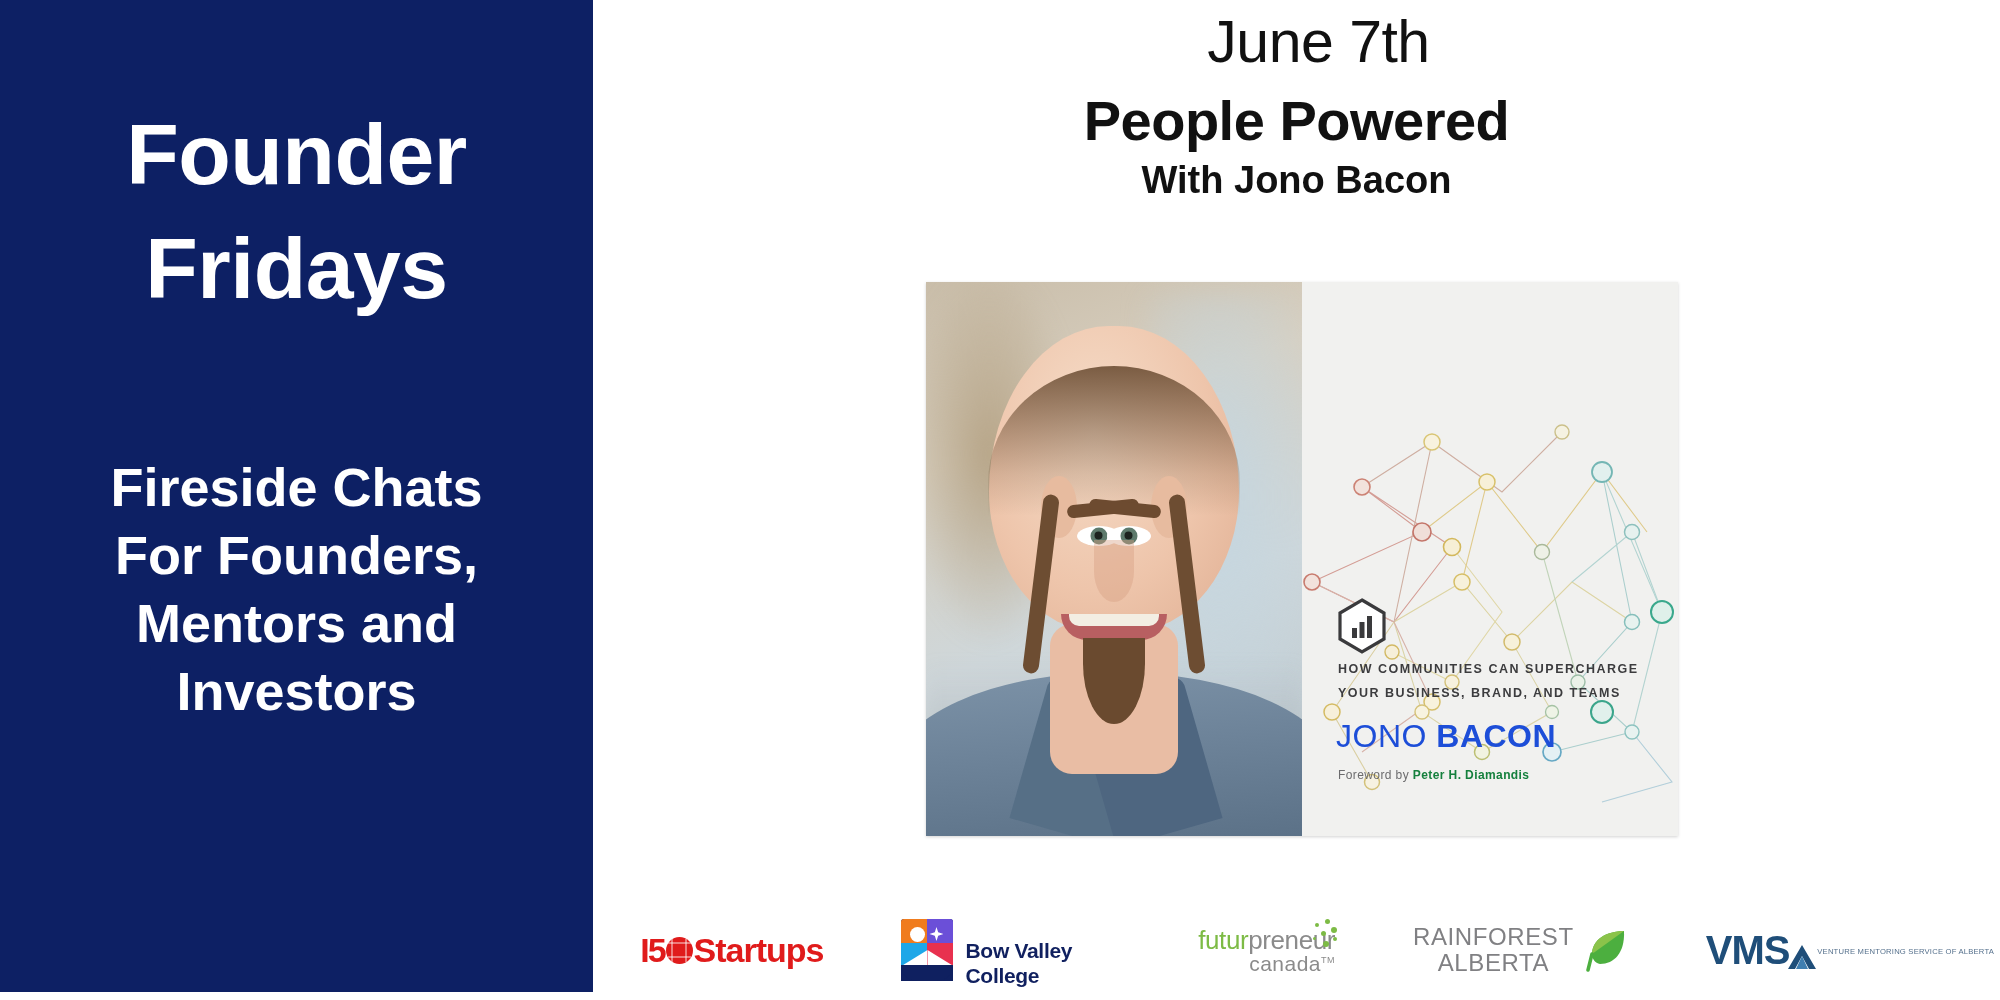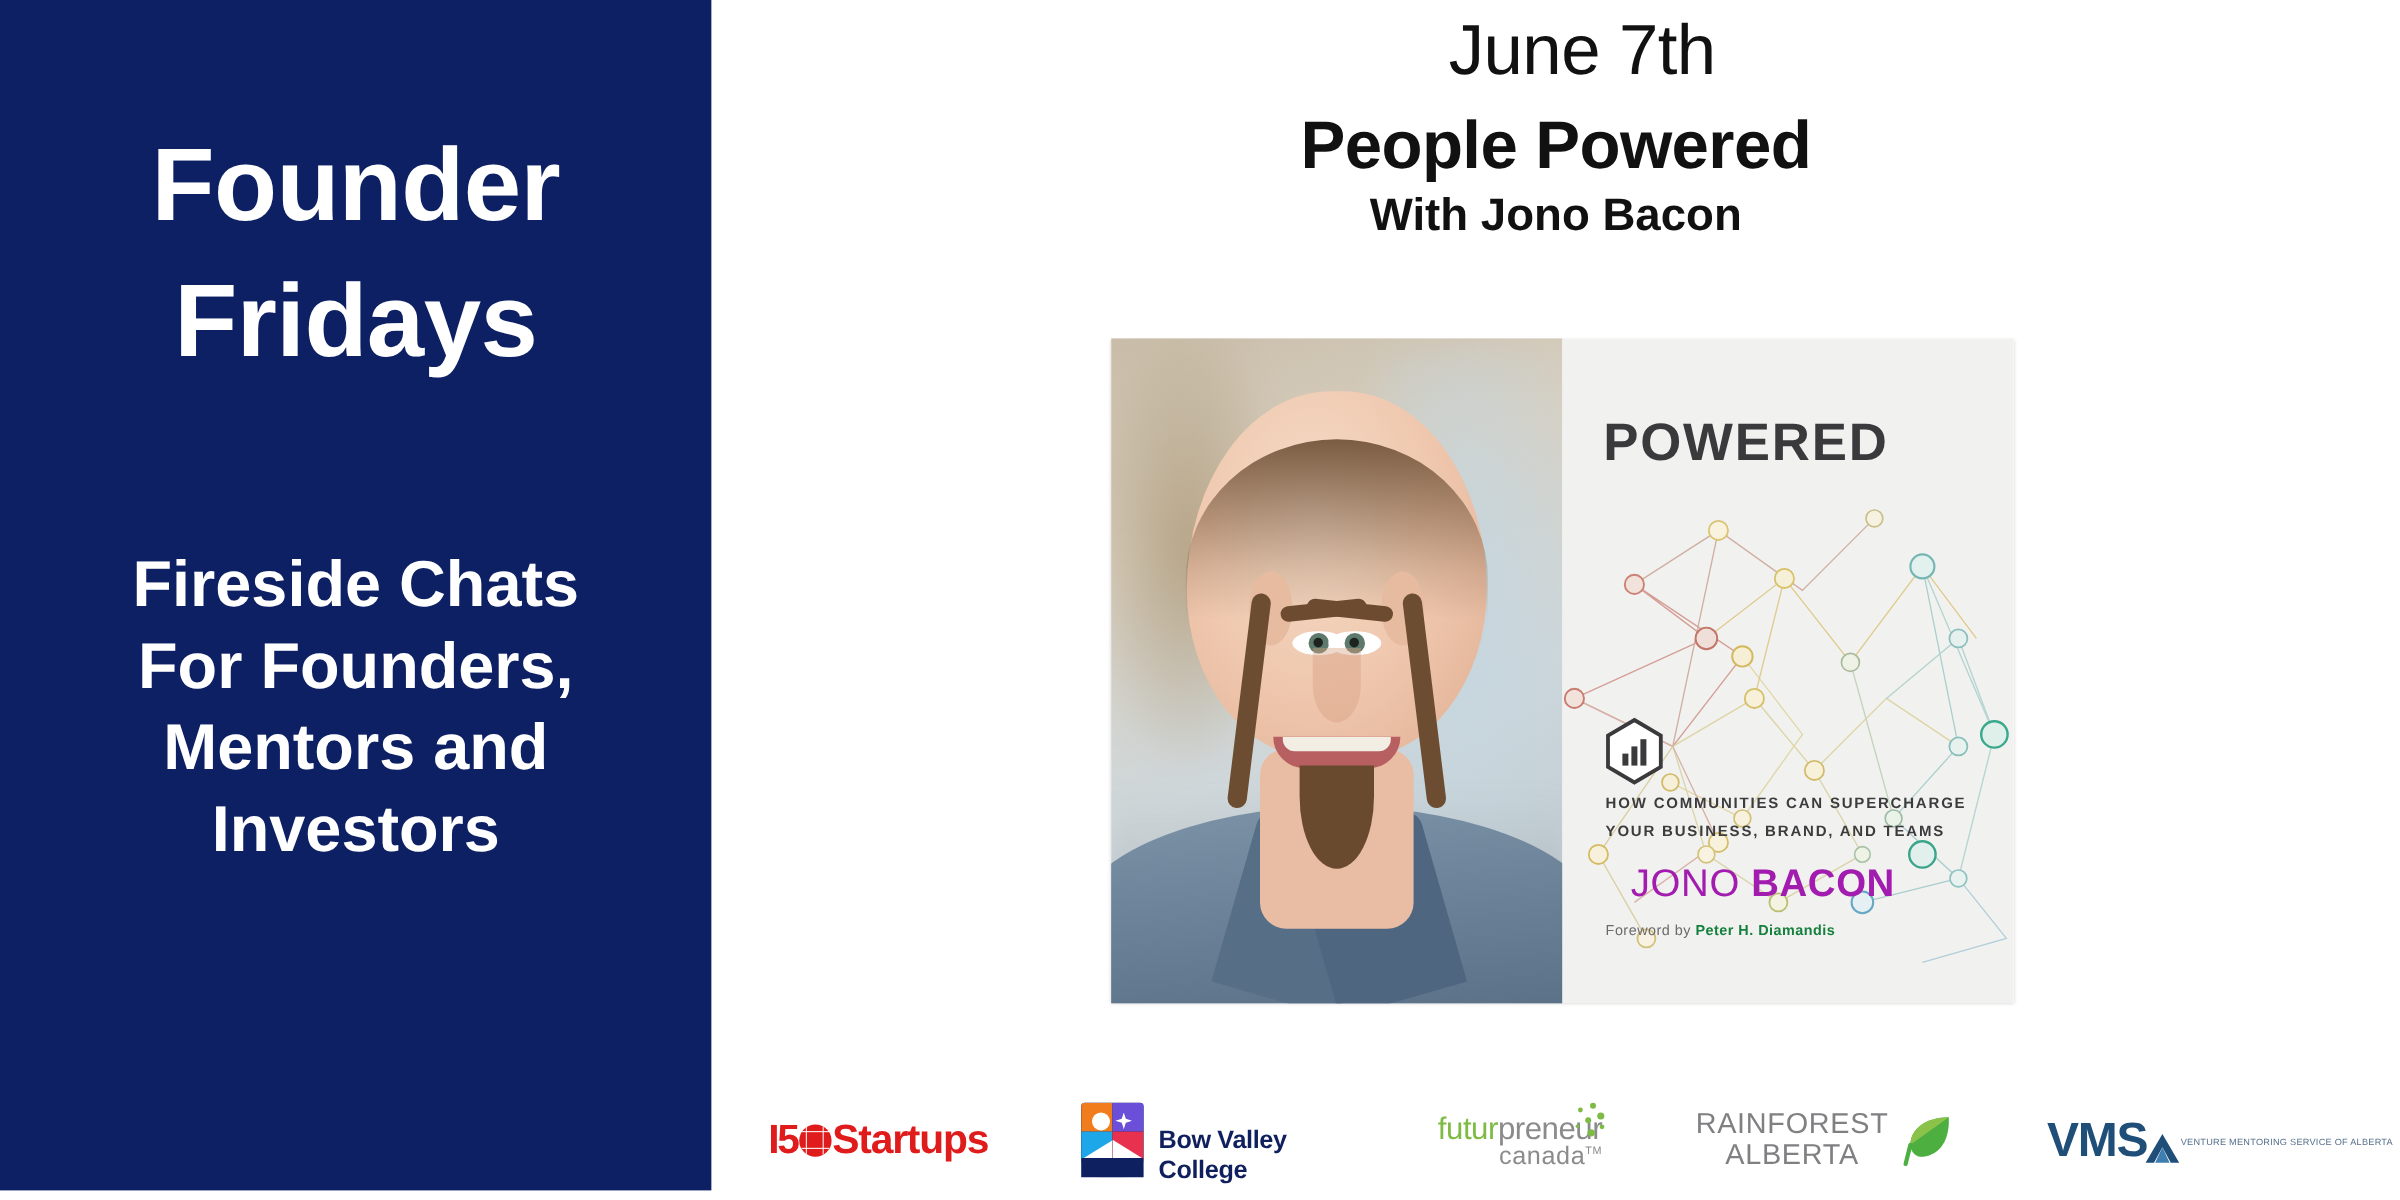--- a/index.html
+++ b/index.html
@@ -205,21 +205,21 @@
   }
   #book-title .line { display: block; }
   #book-subtitle {
     position: absolute; left: 36px; top: 376px;
     font-size: 12.5px; font-weight: 700; color: #3c3c3e;
     letter-spacing: 1.5px; line-height: 1.9;
   }
   #book-subtitle .line { display: block; }
   #book-author {
     position: absolute; left: 34px; top: 436px;
-    font-size: 32px; color: #a21caf; letter-spacing: 0.5px; margin-left: 23px;
+    font-size: 32px; color: #1d4ed8; letter-spacing: 0.5px;
   }
   #book-author .light { font-weight: 400; }
   #book-author .bold { font-weight: 700; }
   #book-foreword {
     position: absolute; left: 36px; top: 486px;
     font-size: 12px; color: #6b6b6d; letter-spacing: 0.4px;
   }
   #book-foreword .bold { font-weight: 700; color: #15803d; }
 
   
@@ -409,21 +409,20 @@
           </g>
           <g>
             <polygon points="60,318 82,331 82,357 60,370 38,357 38,331" fill="#ffffff" stroke="#3a3a3c" stroke-width="3.2"></polygon>
             <rect x="50" y="346" width="5" height="10" fill="#3a3a3c"></rect>
             <rect x="57.5" y="340" width="5" height="16" fill="#3a3a3c"></rect>
             <rect x="65" y="334" width="5" height="22" fill="#3a3a3c"></rect>
           </g>
         </svg>
 
         <div id="book-title">
-          <span class="line">POWERED</span>
         </div>
 
         <div id="book-subtitle">
           <span class="line">HOW COMMUNITIES CAN SUPERCHARGE</span>
           <span class="line">YOUR BUSINESS, BRAND, AND TEAMS</span>
         </div>
 
         <div id="book-author">
           <span class="light">JONO </span><span class="bold">BACON</span>
         </div>

